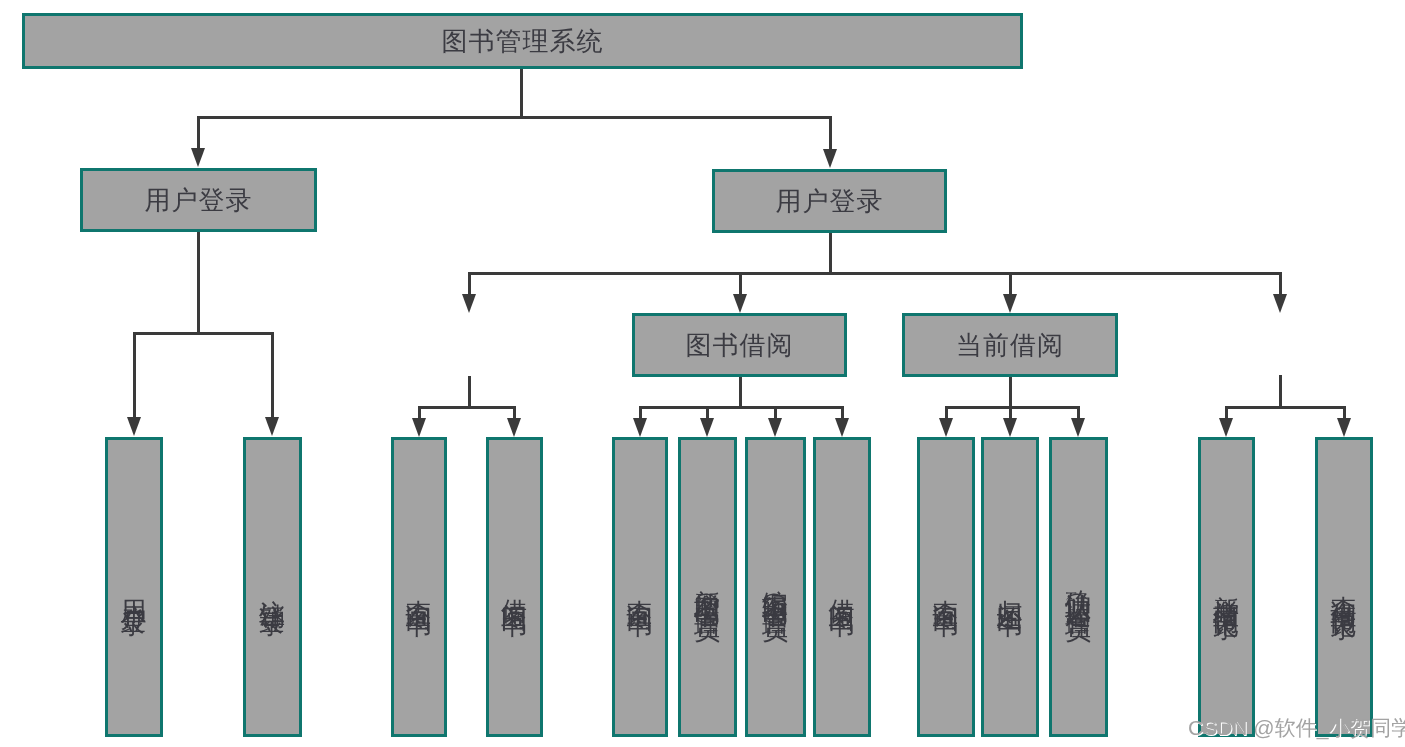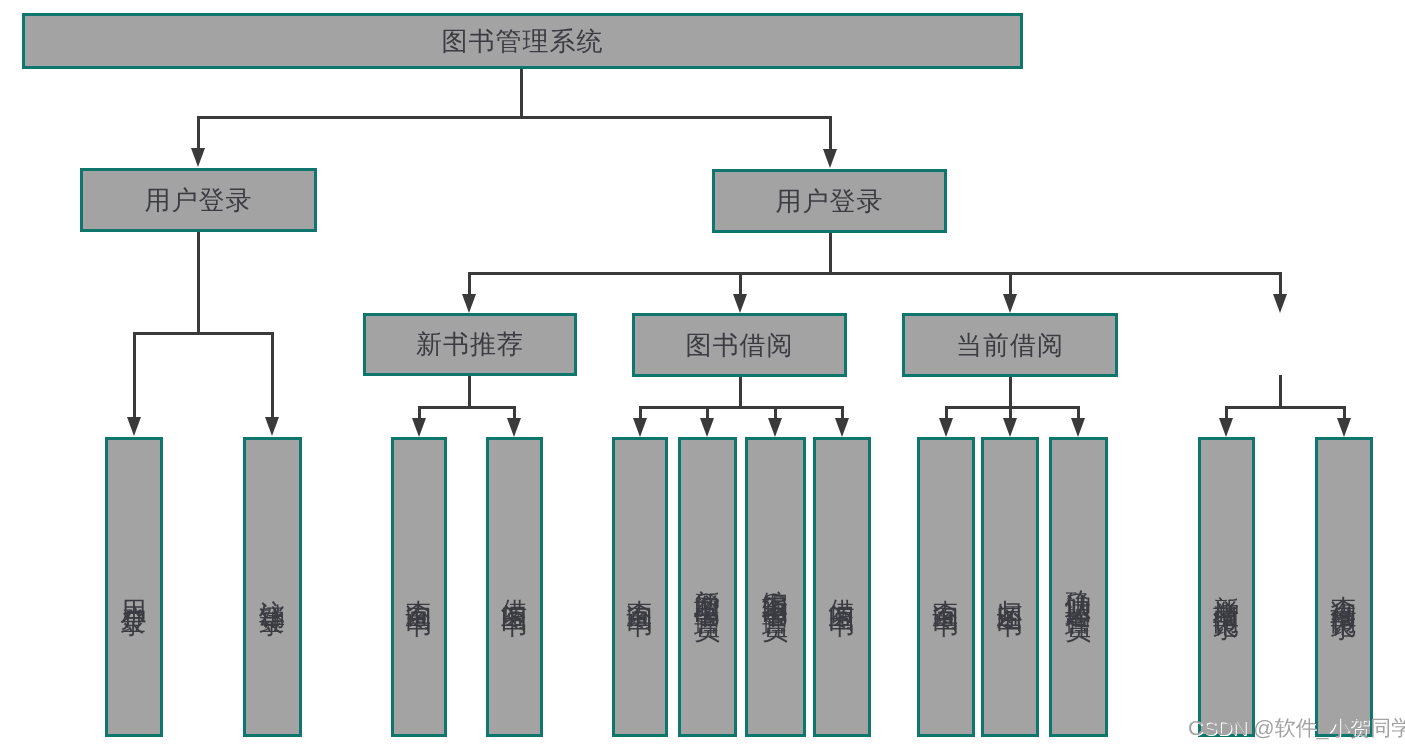--- a/index.html
+++ b/index.html
@@ -115,23 +115,20 @@
   <div class="arrow a-user-1"></div>
   <div class="arrow a-user-2"></div>
 
   <div class="line vline v-mgmt"></div>
   <div class="line hline h-mgmt"></div>
   <div class="arrow a-mgmt-1"></div>
   <div class="arrow a-mgmt-2"></div>
   <div class="arrow a-mgmt-3"></div>
   <div class="arrow a-mgmt-4"></div>
 
-  <div class="box hbox b-newrec">
-    <span>新书推荐</span>
-  </div>
   <div class="box hbox b-borrow">
     <span>图书借阅</span>
   </div>
   <div class="box hbox b-current">
     <span>当前借阅</span>
   </div>
 
   <div class="line vline v-newrec"></div>
   <div class="line hline h-newrec"></div>
   <div class="arrow a-nr-1"></div>

